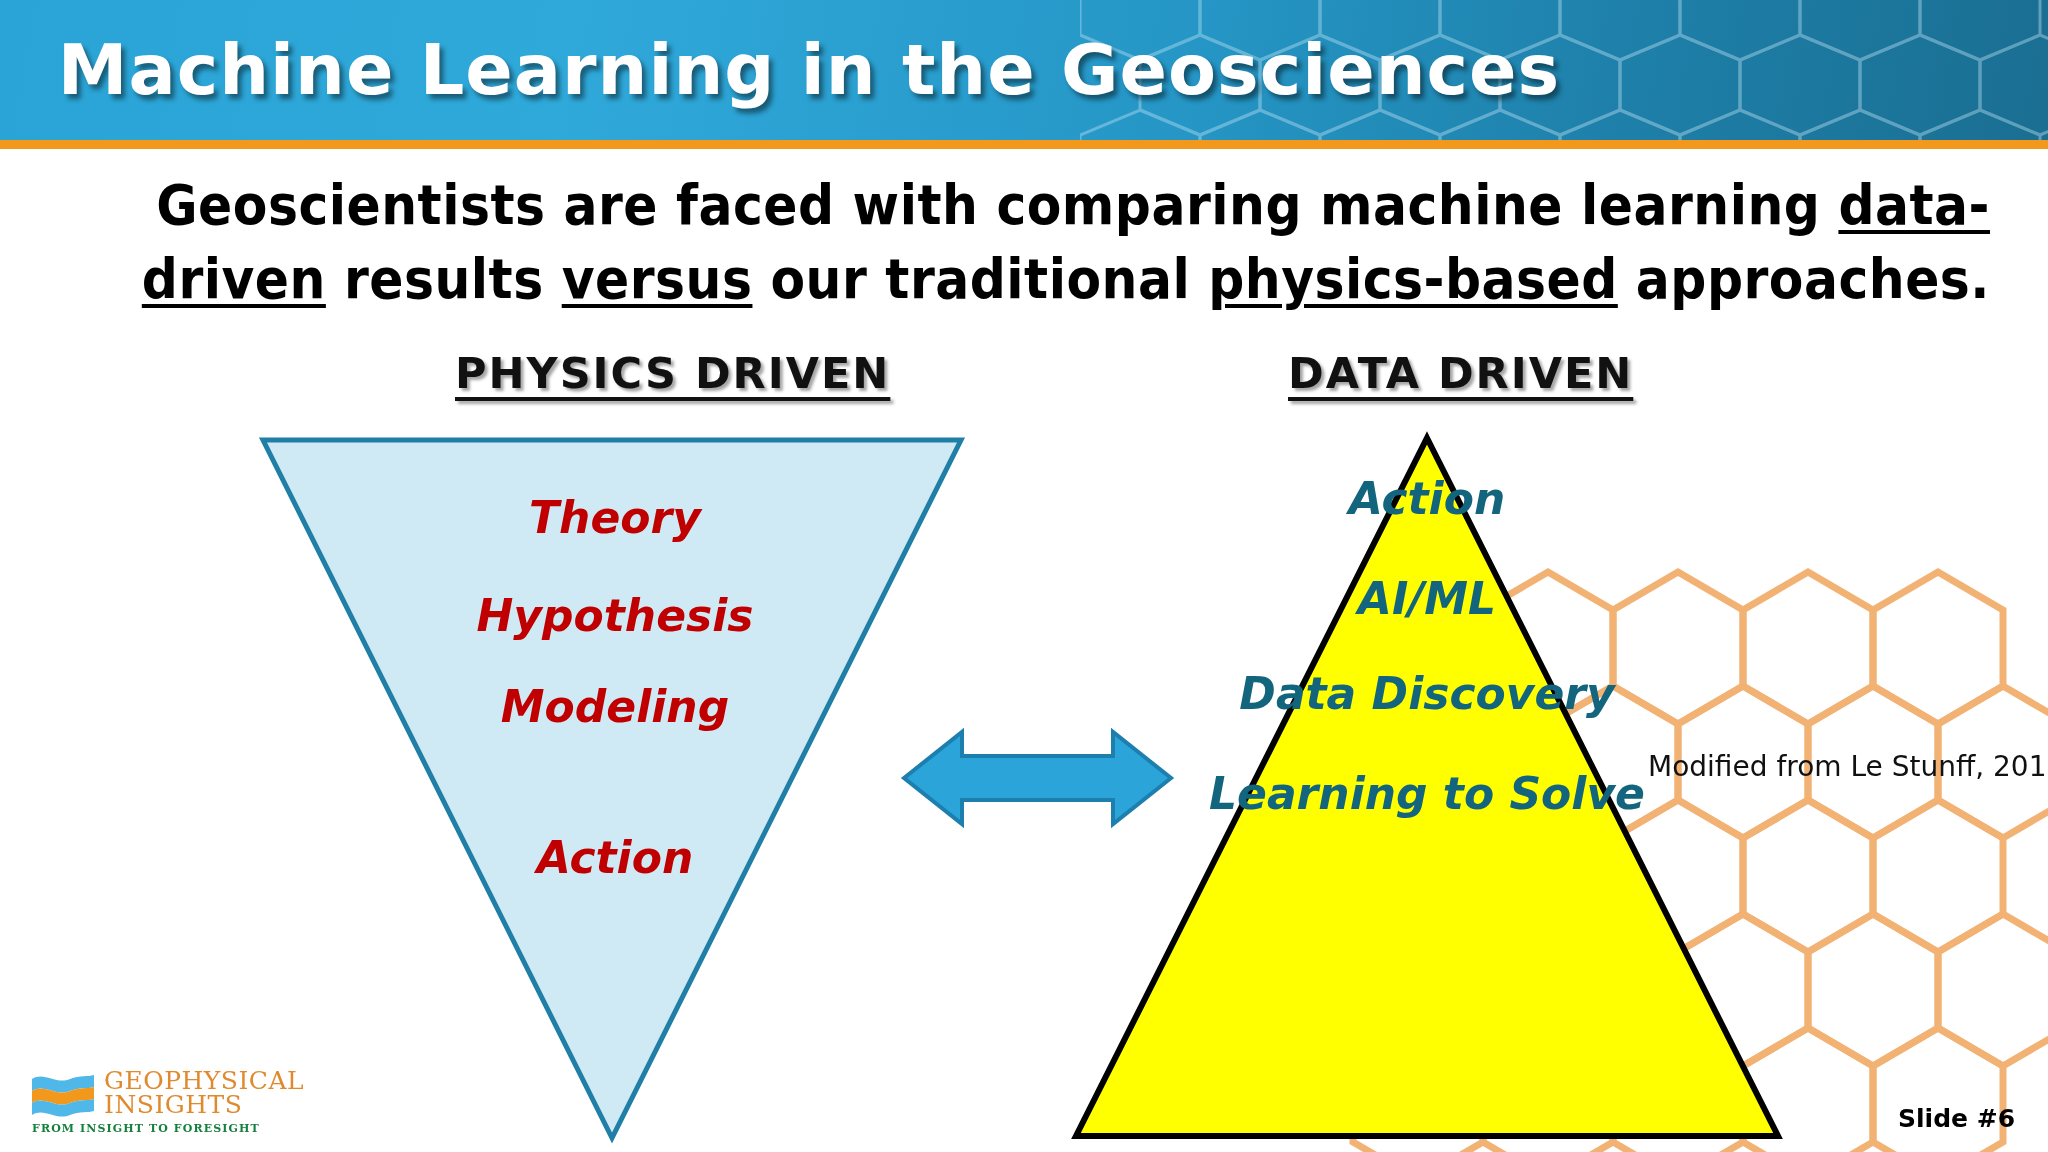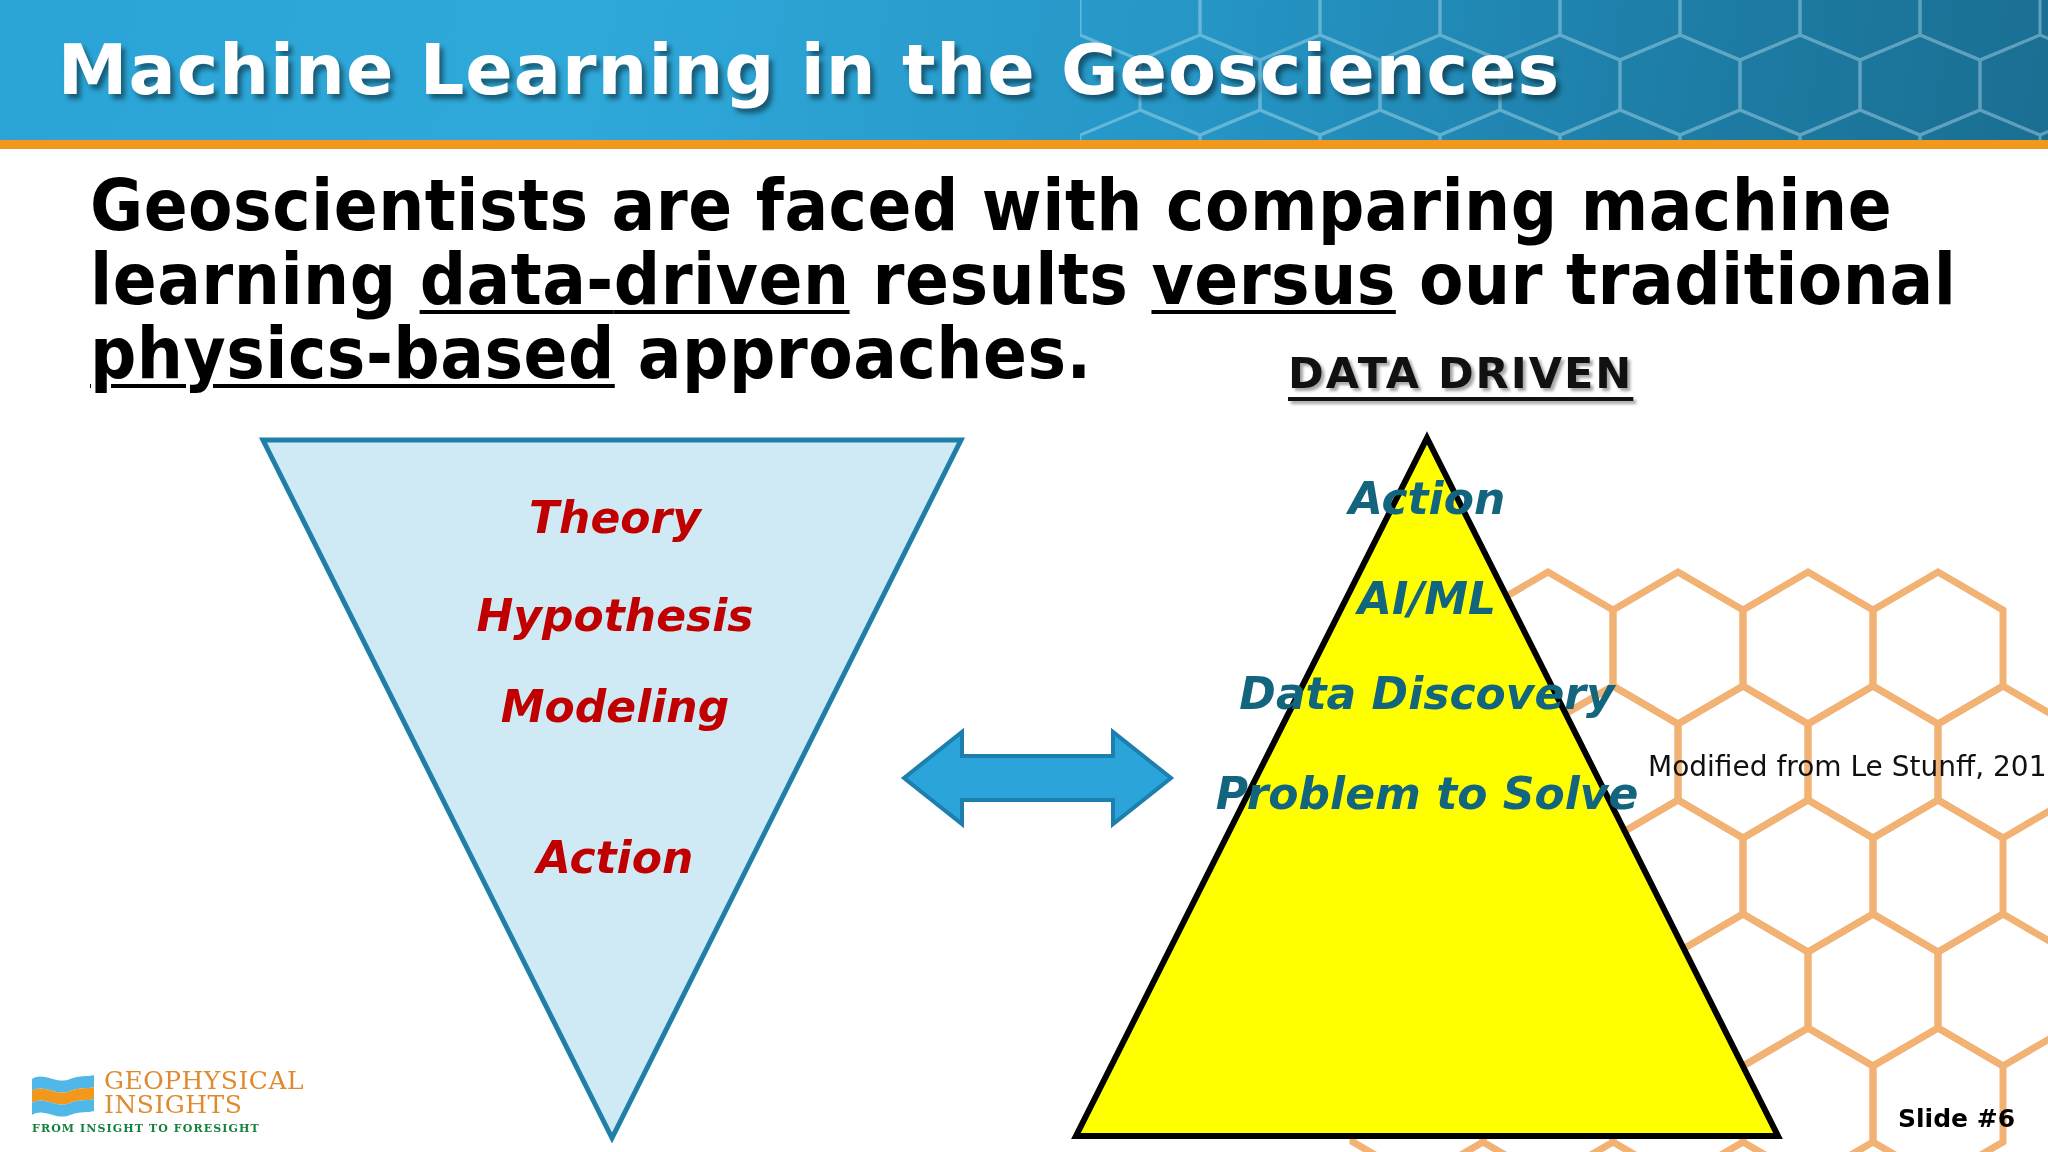--- a/index.html
+++ b/index.html
@@ -75,25 +75,25 @@
   }
 
   
   .body-text {
     position: absolute;
     left: 90px;
     top: 168px;
     width: 1900px;
     color: #000000;
     font-family: "DejaVu Sans Condensed", "DejaVu Sans", sans-serif;
-    font-size: 72px;
+    font-size: 56px;
     font-weight: bold;
     line-height: 74px;
     letter-spacing: 0.5px;
-    text-align: left;
+    text-align: right;
   }
   .body-text .u { text-decoration: underline; text-decoration-thickness: 4px; text-underline-offset: 6px; }
 
   
   .col-heading {
     position: absolute;
     font-family: "DejaVu Sans", sans-serif;
     font-weight: bold;
     font-size: 43px;
     color: #111111;
@@ -275,20 +275,21 @@
         <polygon points="780,120 840,145 840,195 780,220 720,195 720,145"></polygon>
         <polygon points="900,120 960,145 960,195 900,220 840,195 840,145"></polygon>
       </g>
     </svg>
     <div class="title-text">Machine Learning in the Geosciences</div>
   </div>
   <div class="banner-rule"></div>
 
   <div class="body-text"><span>Geoscientists are faced with comparing machine learning </span><span class="u">data-</span><span class="u">driven</span><span> results </span><span class="u">versus</span><span> our traditional </span><span class="u">physics-based</span><span> approaches.</span></div>
 
+  <div class="col-heading" id="heading-physics">PHYSICS DRIVEN</div>
   <div class="col-heading" id="heading-data">DATA DRIVEN</div>
 
   <div class="tri-wrap" id="physics-tri-wrap">
     <svg class="tri-svg" width="720" height="715" viewBox="0 0 720 715">
       <polygon points="8,8 706,8 357,706" fill="#CFEAF5" stroke="#1F7FA6" stroke-width="5"></polygon>
     </svg>
     <div class="tri-labels" id="physics-labels">
       <div class="lbl-pos" id="pl-0"><span class="tri-label">Theory</span></div>
       <div class="lbl-pos" id="pl-1"><span class="tri-label">Hypothesis</span></div>
       <div class="lbl-pos" id="pl-2">
@@ -299,21 +300,21 @@
   </div>
 
   <div class="tri-wrap" id="data-tri-wrap">
     <svg class="tri-svg" width="730" height="720" viewBox="0 0 730 720">
       <polygon points="365,10 716,708 14,708" fill="#FFFF00" stroke="#000000" stroke-width="6"></polygon>
     </svg>
     <div class="tri-labels" id="data-labels">
       <div class="lbl-pos" id="dl-0"><span class="tri-label">Action</span></div>
       <div class="lbl-pos" id="dl-1"><span class="tri-label">AI/ML</span></div>
       <div class="lbl-pos" id="dl-2"><span class="tri-label">Data Discovery</span></div>
-      <div class="lbl-pos" id="dl-3"><span class="tri-label">Problem to Solve</span></div>
+      <div class="lbl-pos" id="dl-3"><span class="tri-label">Learning to Solve</span></div>
     </div>
   </div>
 
   <svg id="double-arrow" viewBox="0 0 275 105">
     <polygon points="4,52 62,6 62,30 213,30 213,6 271,52 213,98 213,74 62,74 62,98" fill="#2BA5D9" stroke="#1C7FAE" stroke-width="4" stroke-linejoin="miter"></polygon>
   </svg>
 
   <div id="attribution">Modified from Le Stunff, 2018</div>
 
   <div id="slide-number">Slide #6</div>

